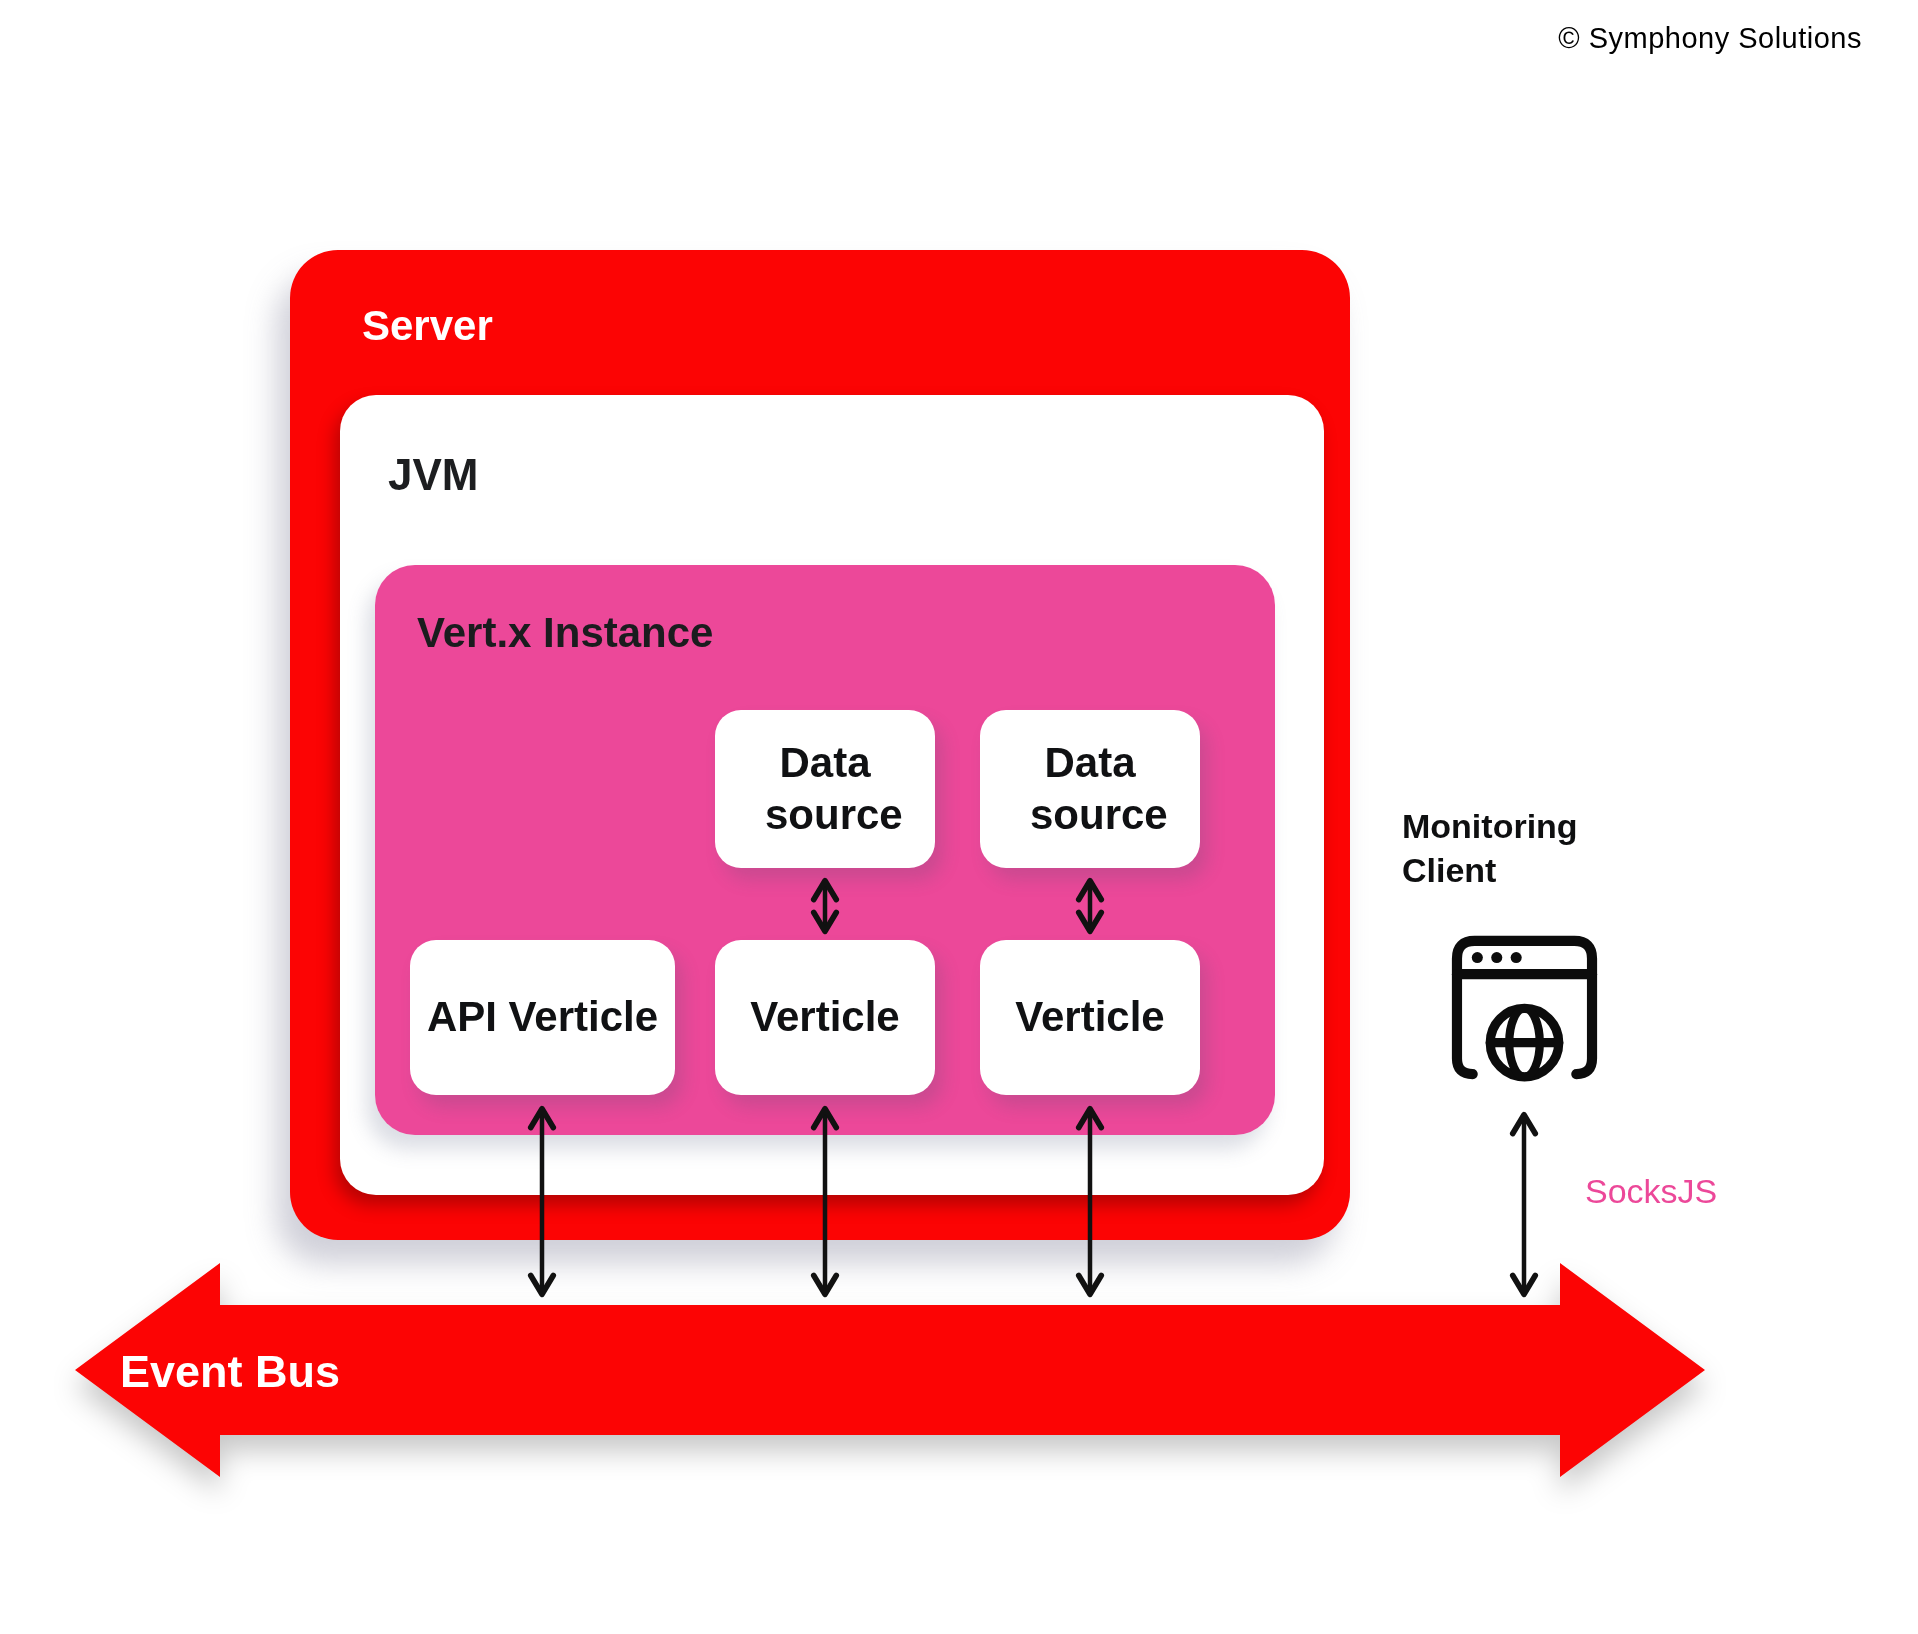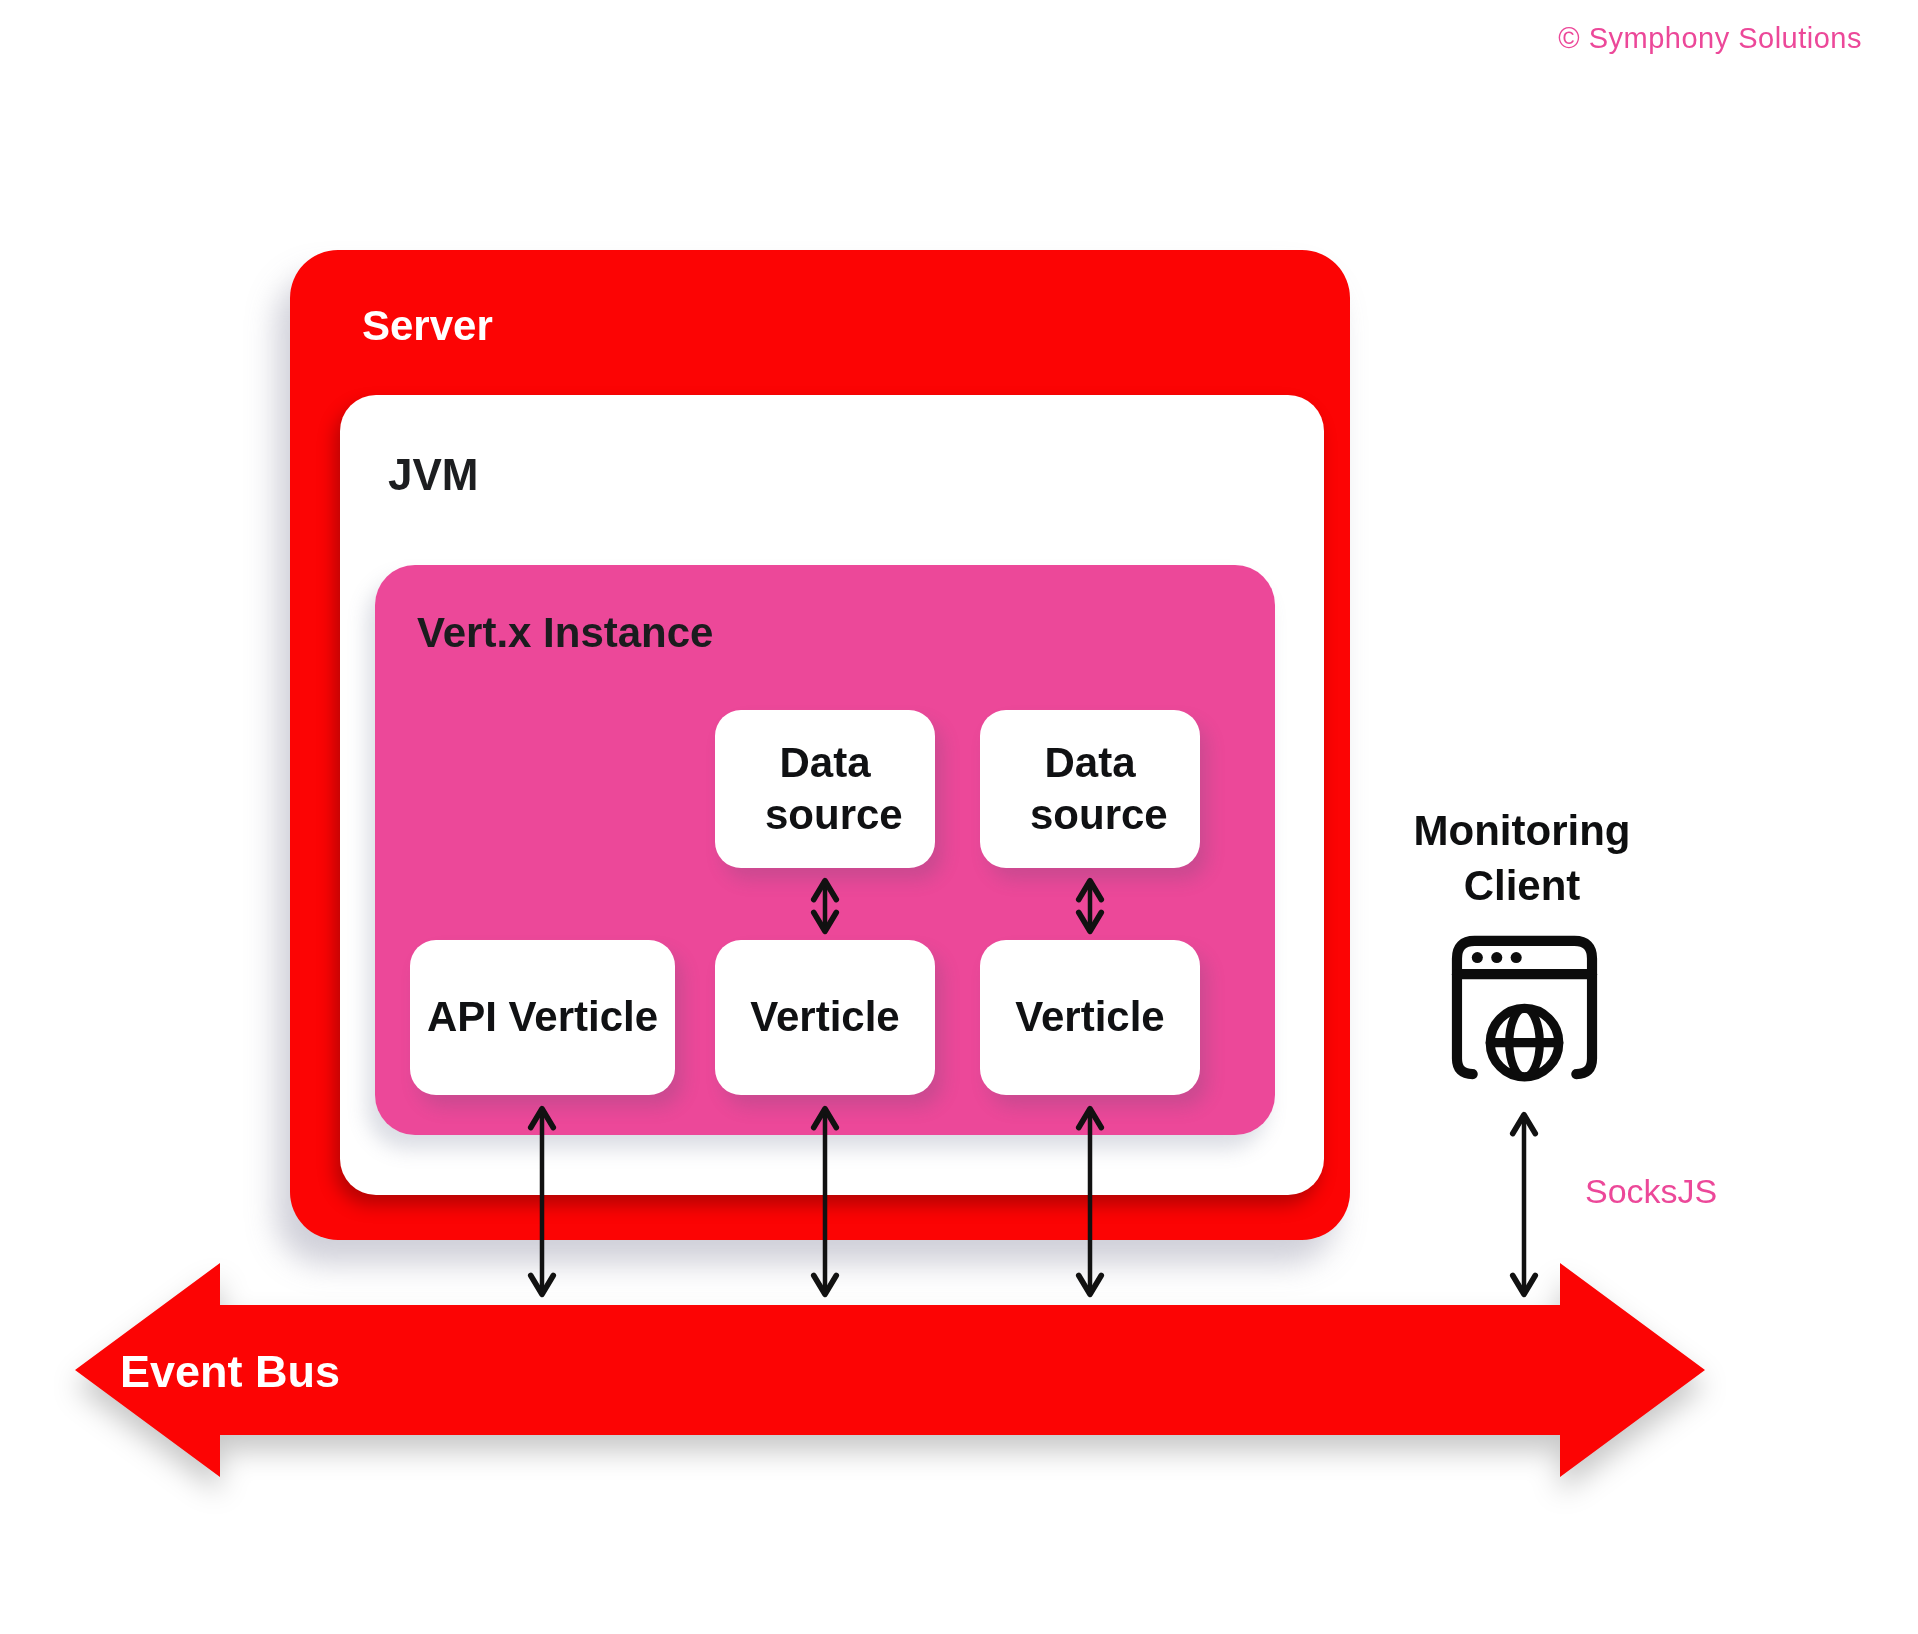--- a/index.html
+++ b/index.html
@@ -5,21 +5,21 @@
   html,body{margin:0;padding:0;background:#ffffff;}
   #canvas{
     position:relative;
     width:1918px;height:1634px;
     background:#ffffff;
     font-family:"Liberation Sans", sans-serif;
     overflow:hidden;
   }
   .watermark{
     position:absolute;top:22px;right:56px;
-    font-size:29px;color:#ec4899;letter-spacing:.5px;font-weight:400;
+    font-size:29px;color:#000000;letter-spacing:.5px;font-weight:400;
   }
   
   .server-box{
     position:absolute;left:290px;top:250px;width:1060px;height:990px;
     background:#fc0404;border-radius:48px;
     box-shadow:-14px 24px 30px rgba(120,120,145,.35);
   }
   .server-label{
     position:absolute;left:72px;top:52px;
     font-size:42px;font-weight:bold;color:#ffffff;text-align:right;
@@ -50,21 +50,21 @@
   }
   .ds1{left:340px;top:145px;width:220px;height:158px;}
   .ds2{left:605px;top:145px;width:220px;height:158px;}
   .ds-label{display:inline-block;width:120px;}
   .v1{left:35px;top:375px;width:265px;height:155px;}
   .v2{left:340px;top:375px;width:220px;height:155px;}
   .v3{left:605px;top:375px;width:220px;height:155px;}
   
   .monitoring-label{
     position:absolute;left:1402px;top:804px;width:240px;
-    text-align:center;font-size:42px;font-weight:bold;color:#0e0f10;line-height:1.3;
+    font-size:34px;font-weight:bold;color:#0e0f10;line-height:1.3;
   }
   .monitor-icon{position:absolute;left:1432px;top:915px;width:185px;height:185px;}
   .socksjs-label{
     position:absolute;left:1585px;top:1172px;
     font-size:34px;font-weight:normal;color:#ec4899;
   }
   
   .event-bus-svg{
     position:absolute;left:60px;top:1255px;width:1660px;height:230px;
     filter:drop-shadow(0 16px 14px rgba(0,0,0,.22));

